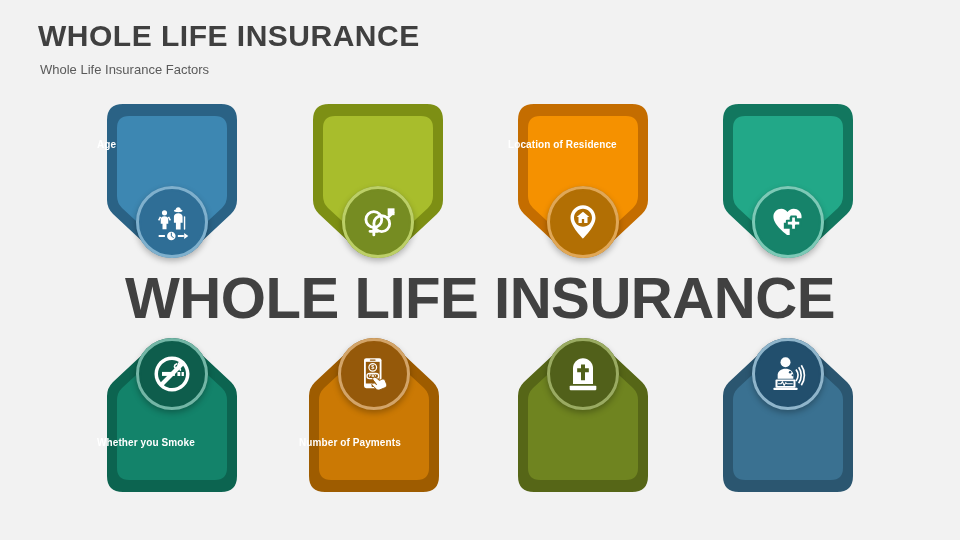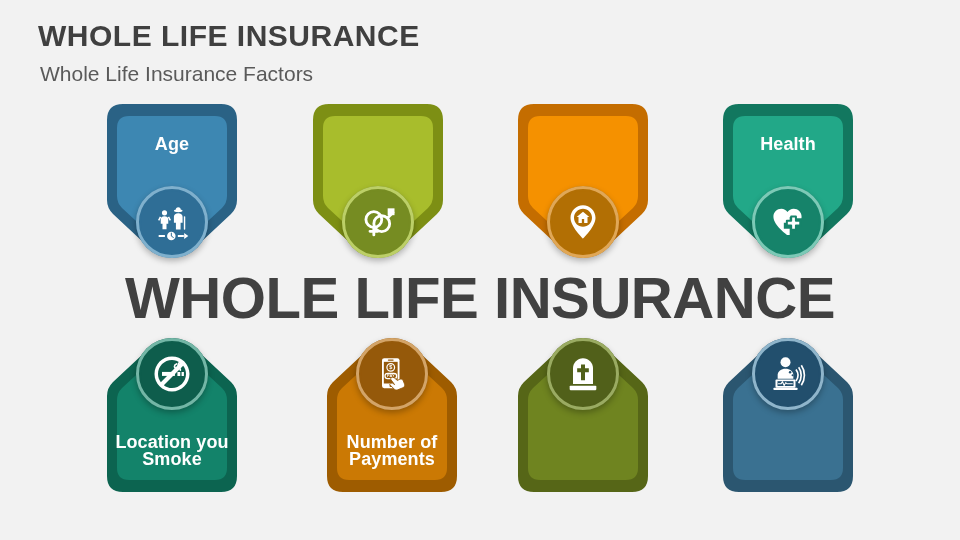--- a/index.html
+++ b/index.html
@@ -12,21 +12,21 @@
   }
 
   
   #slide-title{
     position:absolute; left:38px; top:19px;
     font-size:30px; font-weight:bold; letter-spacing:.5px;
     color:#404040;
   }
   #slide-subtitle{
     position:absolute; left:40px; top:62px;
-    font-size:21px; font-weight:normal; color:#5a5a5a;
+    font-size:13px; font-weight:normal; color:#5a5a5a;
   }
   #center-title{
     position:absolute; left:0; top:265px; width:960px;
     text-align:center;
     font-size:57px; font-weight:bold; letter-spacing:-0.5px;
     color:#414141;
     font-family:"Liberation Sans Narrow","Liberation Sans", sans-serif;
     transform:scaleX(1.02);
     z-index:5;
   }
@@ -34,22 +34,22 @@
   
   .card{ position:absolute; width:150px; height:164px; }
   .card.top    { top:96px; }
   .card.bottom { top:336px; }
 
   .shape-wrap{ position:absolute; inset:0; }
   .shape-wrap svg{ display:block; width:150px; height:164px; overflow:visible; }
 
   .card-label{
     position:absolute; left:0; width:150px;
-    text-align:center; color:#ffffff;
-    font-size:18px; font-weight:bold; line-height:17px;
+    text-align:left; color:#ffffff;
+    font-size:10px; font-weight:bold; line-height:17px;
     letter-spacing:.1px;
     z-index:3; pointer-events:none;
   }
   .card.top .card-label    { top:40px; }
   .card.bottom .card-label { top:98px; }
 
   
   .badge{
     position:absolute; left:39px;
     width:72px; height:72px; border-radius:50%;
@@ -124,73 +124,73 @@
   </div>
 </div>
 
 <div class="card top" style="left:508px">
   <div class="shape-wrap">
     <svg viewBox="0 0 150 164">
       <path d="M10 24 Q10 8 26 8 L124 8 Q140 8 140 24 L140 104 Q140 112 134 118 L104 146 Q98 152 90 152 L60 152 Q52 152 46 146 L16 118 Q10 112 10 104 Z" fill="#c46d00"></path>
       <path d="M20 32 Q20 20 32 20 L118 20 Q130 20 130 32 L130 100 Q130 107 125 112 L99 136 Q94 141 87 141 L63 141 Q56 141 51 136 L25 112 Q20 107 20 100 Z" fill="#f59100"></path>
     </svg>
   </div>
+  <div class="card-label">Location of Residence</div>
   <div class="badge" style="background:#b26f04">
     <span class="ring" style="border-color:#e0a757"></span>
     <span class="inner" style="background:#b26f04">
       <svg viewBox="0 0 48 48">
         <path d="M24 4C15.7 4 9 10.7 9 19c0 10.6 15 25 15 25s15-14.4 15-25c0-8.3-6.7-15-15-15zm0 4.2c6 0 10.8 4.8 10.8 10.8S30 29.8 24 29.8 13.2 25 13.2 19 18 8.2 24 8.2z"></path>
         <path d="M24 11.6l-7.6 6.3h2.2v7.4h4v-4.8h2.8v4.8h4v-7.4h2.2z"></path>
       </svg>
     </span>
   </div>
 </div>
 
 <div class="card top" style="left:713px">
   <div class="shape-wrap">
     <svg viewBox="0 0 150 164">
       <path d="M10 24 Q10 8 26 8 L124 8 Q140 8 140 24 L140 104 Q140 112 134 118 L104 146 Q98 152 90 152 L60 152 Q52 152 46 146 L16 118 Q10 112 10 104 Z" fill="#12775f"></path>
       <path d="M20 32 Q20 20 32 20 L118 20 Q130 20 130 32 L130 100 Q130 107 125 112 L99 136 Q94 141 87 141 L63 141 Q56 141 51 136 L25 112 Q20 107 20 100 Z" fill="#22a888"></path>
     </svg>
   </div>
-  <div class="card-label">Health</div>
   <div class="badge" style="background:#16836a">
     <span class="ring" style="border-color:#7cc9b6"></span>
     <span class="inner" style="background:#16836a">
       <svg viewBox="0 0 48 48">
         <path d="M23 39.5S6.5 27.8 6.5 17.6C6.5 12.1 10.8 8 16 8c3.2 0 5.8 1.6 7.4 4 1.6-2.4 4.2-4 7.4-4 5.2 0 9.5 4.1 9.5 9.6 0 .6-.1 1.2-.2 1.8H33V18h-7v7h-7v7h7v7.5z"></path>
         <path d="M33.5 22.5v-5.2h-5.7v5.2h-5.2v5.7h5.2v5.2h5.7v-5.2h5.2v-5.7z" stroke="#16836a" stroke-width="2.4" stroke-linejoin="round"></path>
       </svg>
     </span>
   </div>
 </div>
 
 <div class="card bottom" style="left:97px">
   <div class="shape-wrap">
     <svg viewBox="0 0 150 164">
       <path d="M10 140 Q10 156 26 156 L124 156 Q140 156 140 140 L140 60 Q140 52 134 46 L104 18 Q98 12 90 12 L60 12 Q52 12 46 18 L16 46 Q10 52 10 60 Z" fill="#0c6450"></path>
       <path d="M20 132 Q20 144 32 144 L118 144 Q130 144 130 132 L130 64 Q130 57 125 52 L99 28 Q94 23 87 23 L63 23 Q56 23 51 28 L25 52 Q20 57 20 64 Z" fill="#13836a"></path>
     </svg>
   </div>
-  <div class="card-label">Location you Smoke</div>
+  <div class="card-label">Whether you Smoke</div>
   <div class="badge" style="background:#0e5d4c">
     <span class="ring" style="border-color:#73b6a6"></span>
     <span class="inner" style="background:#0e5d4c">
       <svg viewBox="0 0 48 48">
         <path d="M24 3C12.4 3 3 12.4 3 24s9.4 21 21 21 21-9.4 21-21S35.6 3 24 3zm0 4.2c3.7 0 7.1 1.3 9.8 3.4L10.6 33.8C8.5 31.1 7.2 27.7 7.2 24c0-9.3 7.5-16.8 16.8-16.8zm0 33.6c-3.7 0-7.1-1.3-9.8-3.4l23.2-23.2c2.1 2.7 3.4 6.1 3.4 9.8 0 9.3-7.5 16.8-16.8 16.8z"></path>
         <path d="M12 21.5h15.5v4.8H12z"></path>
         <path d="M30.5 21.5h3.4v4.8h-3.4zM35.5 21.5h2.8v4.8h-2.8z"></path>
         <path d="M29.6 19.3c0-2-2.6-2.4-2.6-4.4 0-1.5 1.1-2.5 2.4-2.9" fill="none" stroke="#fff" stroke-width="2.1" stroke-linecap="round"></path>
         <path d="M34 19.3c0-2.6-2.6-3.2-2.6-5.9 0-1.8 1.1-3 2.6-3.6" fill="none" stroke="#fff" stroke-width="2.1" stroke-linecap="round"></path>
       </svg>
     </span>
   </div>
 </div>
 
-<div class="card bottom" style="left:317px">
+<div class="card bottom" style="left:299px">
   <div class="shape-wrap">
     <svg viewBox="0 0 150 164">
       <path d="M10 140 Q10 156 26 156 L124 156 Q140 156 140 140 L140 60 Q140 52 134 46 L104 18 Q98 12 90 12 L60 12 Q52 12 46 18 L16 46 Q10 52 10 60 Z" fill="#9e5c00"></path>
       <path d="M20 132 Q20 144 32 144 L118 144 Q130 144 130 132 L130 64 Q130 57 125 52 L99 28 Q94 23 87 23 L63 23 Q56 23 51 28 L25 52 Q20 57 20 64 Z" fill="#cb7904"></path>
     </svg>
   </div>
   <div class="card-label">Number of Payments</div>
   <div class="badge" style="background:#95590a">
     <span class="ring" style="border-color:#d3a468"></span>
     <span class="inner" style="background:#95590a">

